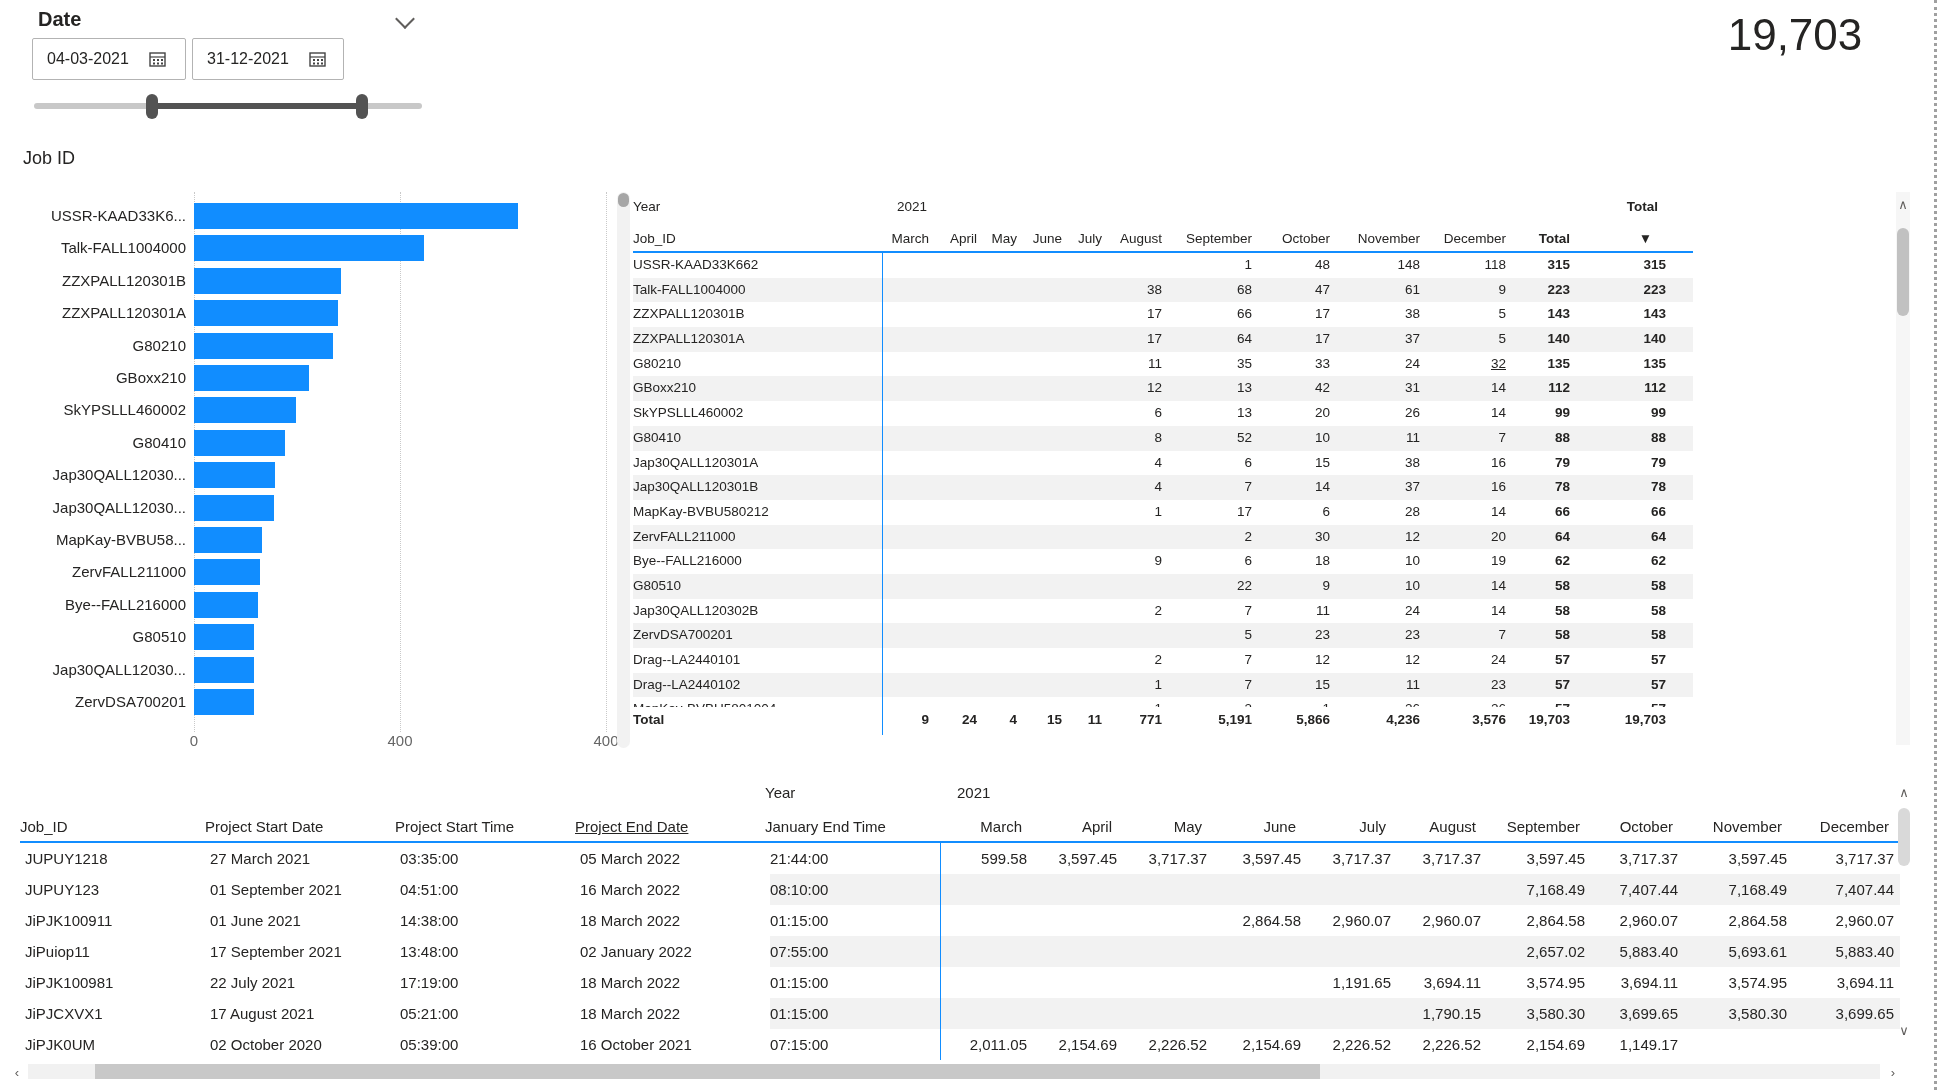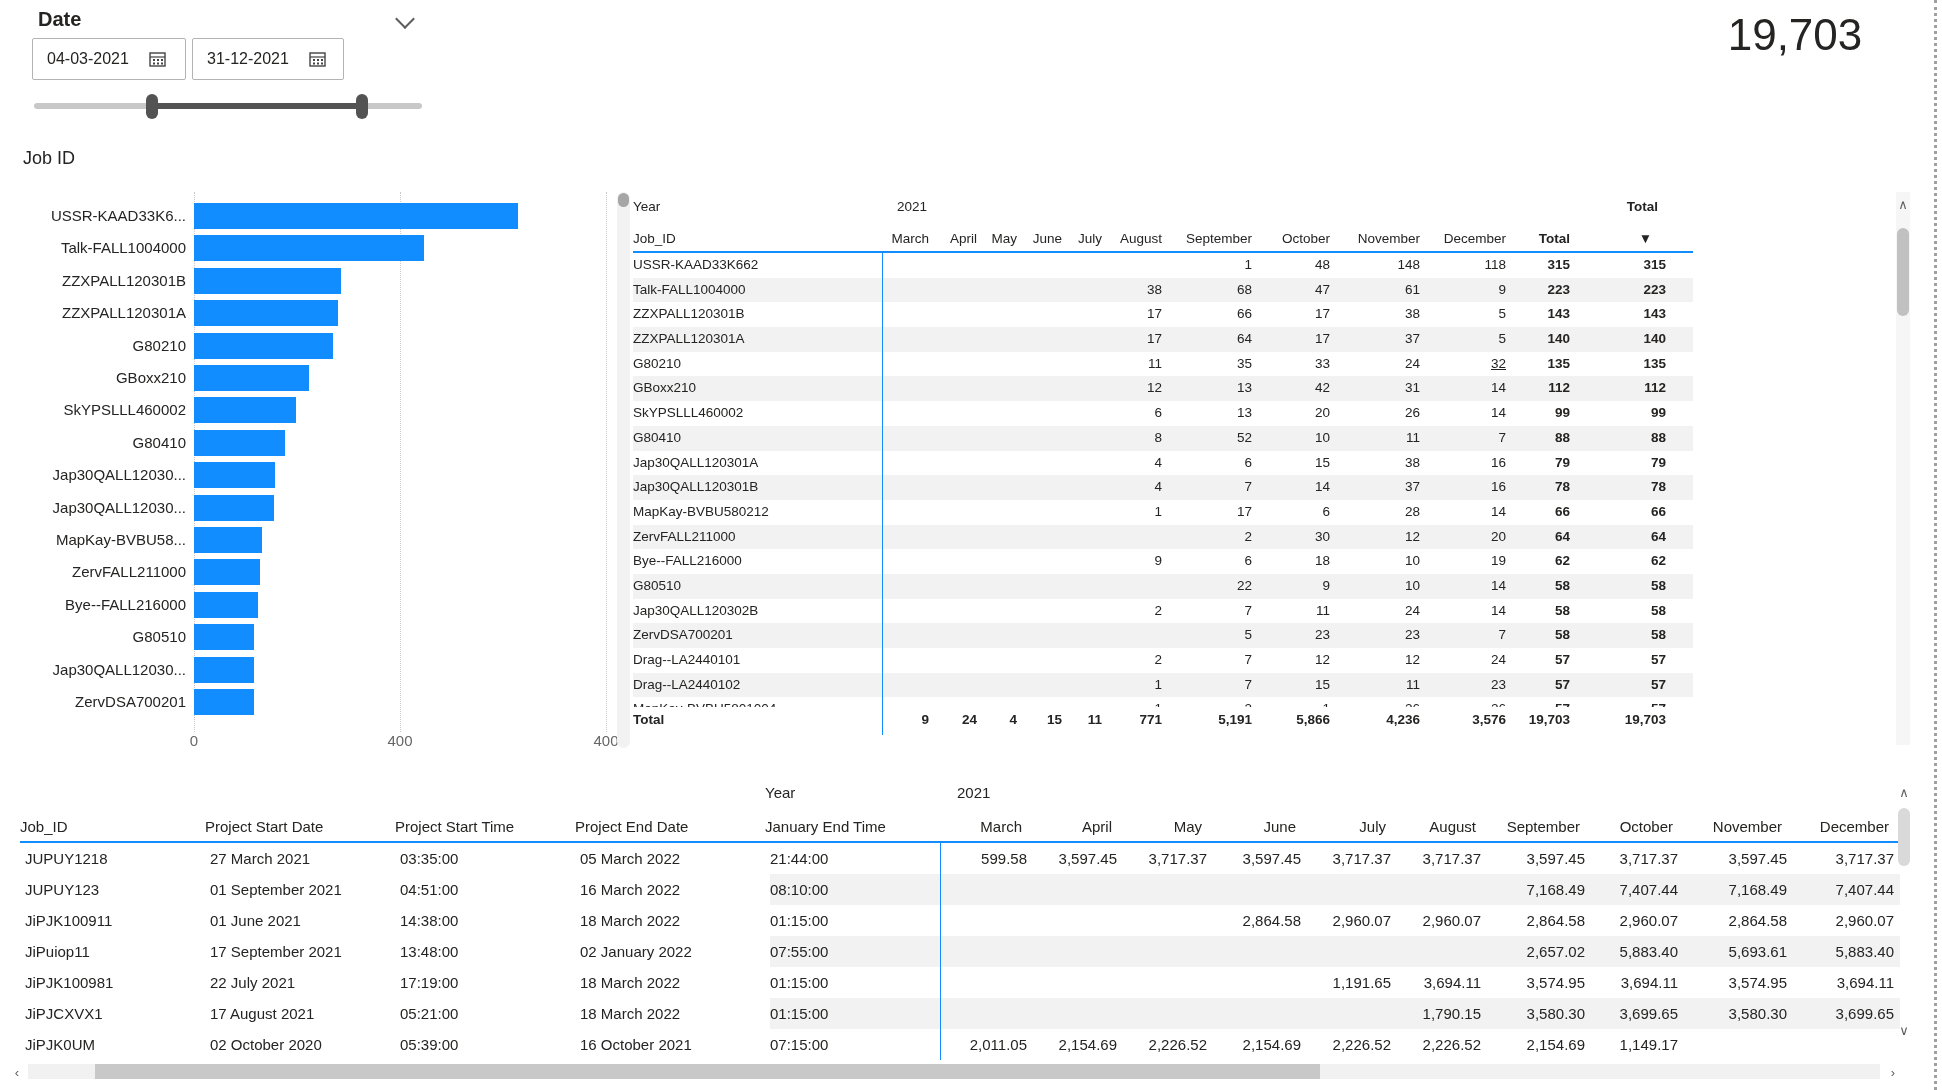--- a/index.html
+++ b/index.html
@@ -533,21 +533,21 @@
   <div class="thead" id="btable-head">
       <div class="trow thr1">
         <div class="cell left" style="width: 745px;"></div>
         <div class="cell left" style="width: 170px;">Year</div>
         <div class="cell left" style="width: 960px; padding-left: 22px;">2021</div>
       </div>
       <div class="trow thr2">
         <div class="cell left" style="width: 185px;">Job_ID</div>
         <div class="cell left" style="width: 190px;">Project Start Date</div>
         <div class="cell left" style="width: 180px;">Project Start Time</div>
-        <div class="cell left" style="width: 190px;">Project End Date</div>
+        <div class="cell left" style="width: 190px; text-decoration: underline;">Project End Date</div>
         <div class="cell left" style="width: 170px;">January End Time</div>
         <div class="cell num" style="width: 93px;">March</div>
         <div class="cell num" style="width: 90px;">April</div>
         <div class="cell num" style="width: 90px;">May</div>
         <div class="cell num" style="width: 94px;">June</div>
         <div class="cell num" style="width: 90px;">July</div>
         <div class="cell num" style="width: 90px;">August</div>
         <div class="cell num" style="width: 104px;">September</div>
         <div class="cell num" style="width: 93px;">October</div>
         <div class="cell num" style="width: 109px;">November</div>

